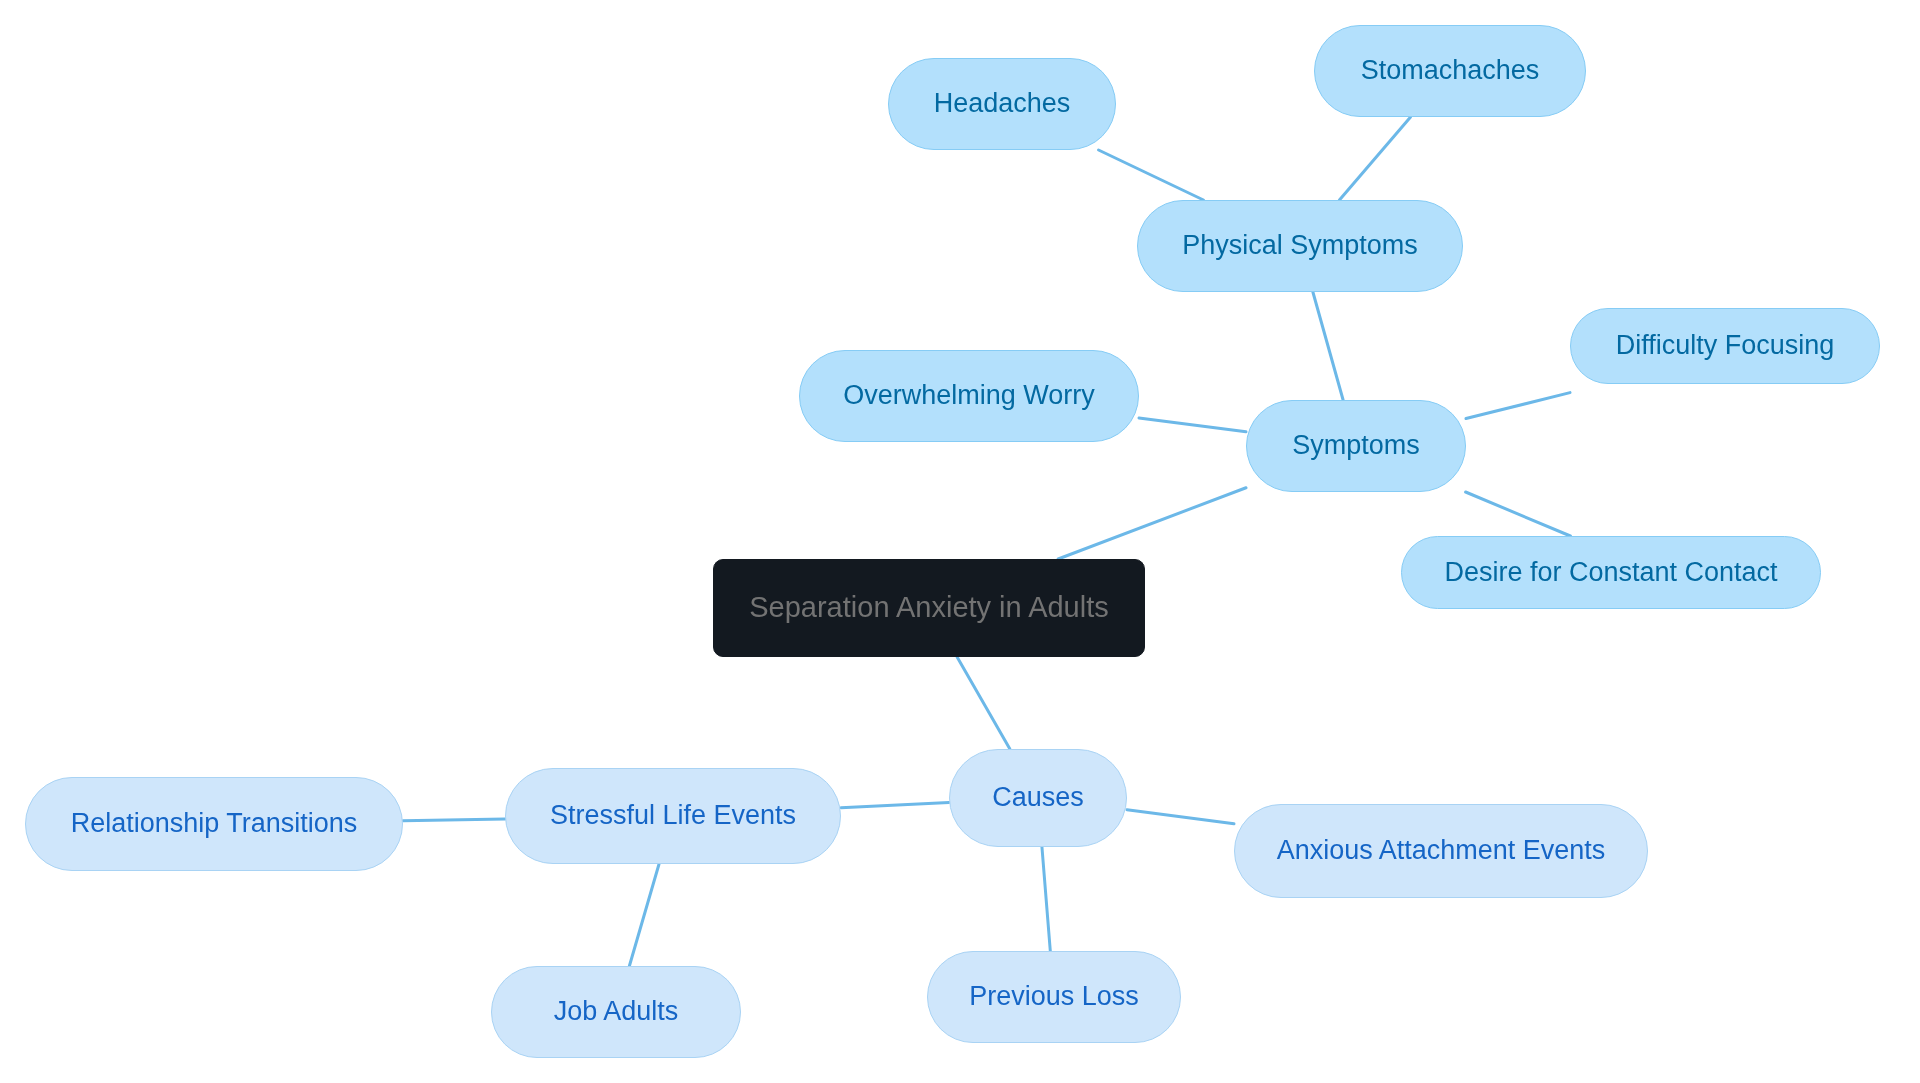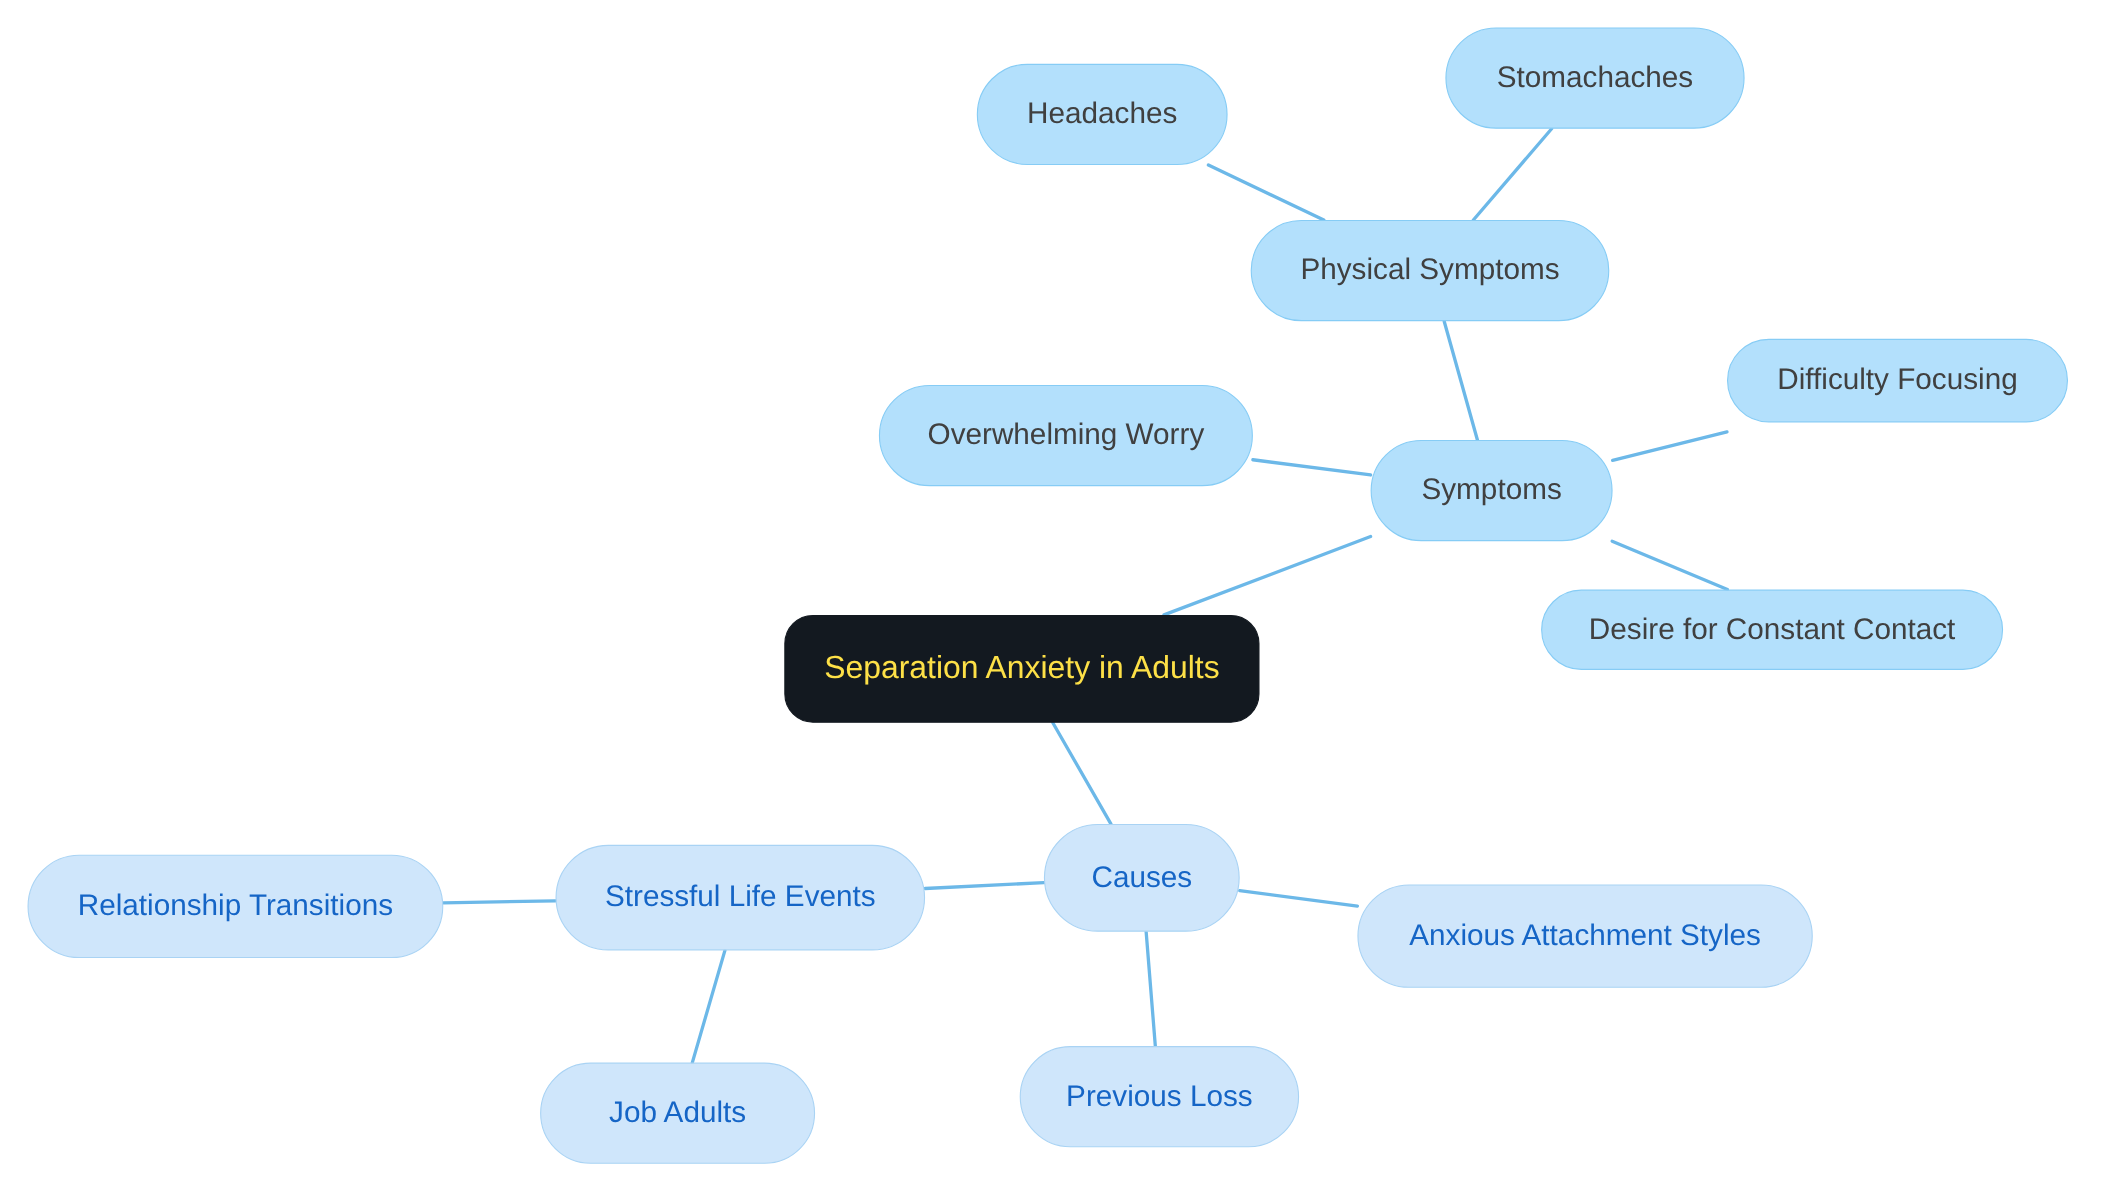--- a/index.html
+++ b/index.html
@@ -29,29 +29,29 @@
     display: flex;
     align-items: center;
     justify-content: center;
     text-align: center;
     border-radius: 999px;
     white-space: nowrap;
     line-height: 1.1;
   }
   .node-root {
     background: #131920;
-    color: #fde047;
+    color: #737373;
     border: 1px solid #131920;
     font-size: 29px;
-    border-radius: 26px;
+    border-radius: 10px;
   }
   .node-branch-a {
     background: #b3e0fc;
     border: 1.6px solid #86ccf5;
-    color: #404040;
+    color: #0369a1;
     font-size: 27px;
   }
   .node-branch-b {
     background: #cfe6fb;
     border: 1.6px solid #a9d3f4;
     color: #1565c6;
     font-size: 27px;
   }
 </style>
 </head>
@@ -107,16 +107,16 @@
       <div class="node node-branch-b" style="left: 25px; top: 777px; width: 378px; height: 94px;">
         <span>Relationship Transitions</span>
       </div>
       <div class="node node-branch-b" style="left: 491px; top: 966px; width: 250px; height: 92px;">
         <span>Job Adults</span>
       </div>
       <div class="node node-branch-b" style="left: 927px; top: 951px; width: 254px; height: 92px;">
         <span>Previous Loss</span>
       </div>
       <div class="node node-branch-b" style="left: 1234px; top: 804px; width: 414px; height: 94px;">
-        <span>Anxious Attachment Styles</span>
+        <span>Anxious Attachment Events</span>
       </div>
     </div>
 </div>
 
 </body></html>

